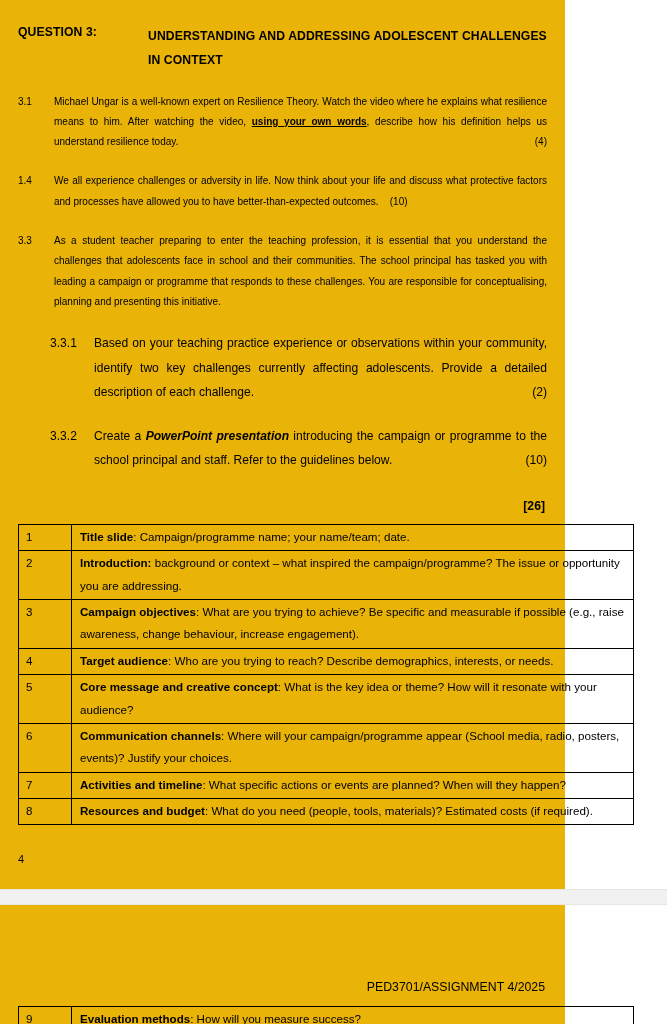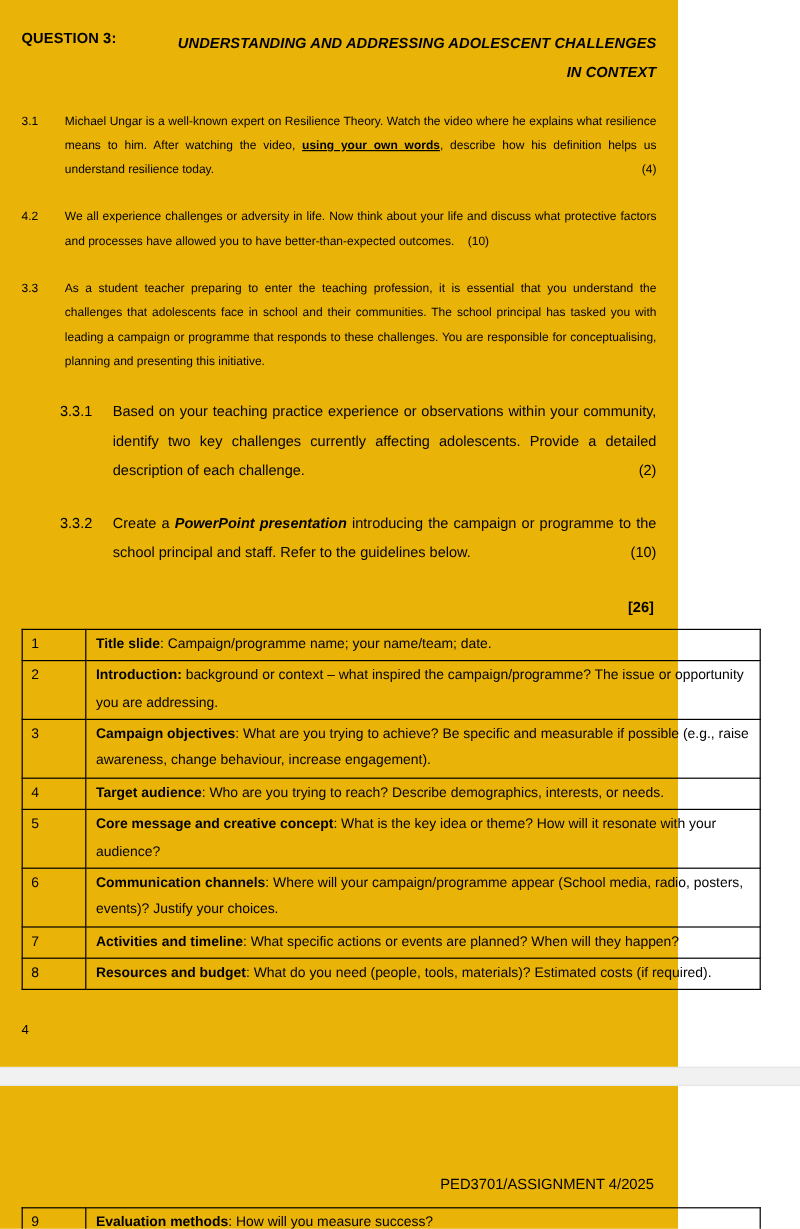--- a/index.html
+++ b/index.html
@@ -43,22 +43,21 @@
     padding-top: 25px;
   }
   .q-heading .q-label {
     width: 130px;
     flex: 0 0 130px;
     white-space: nowrap;
   }
   .q-heading .q-title {
     flex: 1;
     line-height: 1.95;
-    text-align: right;
-    font-style: italic;
+    text-align: left;
   }
 
   
   .item {
     display: flex;
     align-items: flex-start;
     margin-top: 19px;
     font-size: 10px;
   }
   .item .num {
@@ -152,21 +151,21 @@
     <div class="q-label">QUESTION 3:</div>
     <div class="q-title">UNDERSTANDING AND ADDRESSING ADOLESCENT CHALLENGES IN CONTEXT</div>
   </div>
 
   <div class="item">
     <div class="num">3.1</div>
     <div class="body"><span>Michael Ungar is a well-known expert on Resilience Theory. Watch the video where he explains what resilience means to him. After watching the video, </span><u class="uline">using your own words</u><span>, describe how his definition helps us understand resilience today.</span><span class="marks">(4)</span></div>
   </div>
 
   <div class="item">
-    <div class="num">4.2</div>
+    <div class="num">1.4</div>
     <div class="body"><span>We all experience challenges or adversity in life. Now think about your life and discuss what protective factors and processes have allowed you to have better-than-expected outcomes.</span>&nbsp;&nbsp;&nbsp;&nbsp;<span>(10)</span></div>
   </div>
 
   <div class="item">
     <div class="num">3.3</div>
     <div class="body">As a student teacher preparing to enter the teaching profession, it is essential that you understand the challenges that adolescents face in school and their communities. The school principal has tasked you with leading a campaign or programme that responds to these challenges. You are responsible for conceptualising, planning and presenting this initiative.</div>
   </div>
 
   <div class="subitem">
     <div class="num">3.3.1</div>

